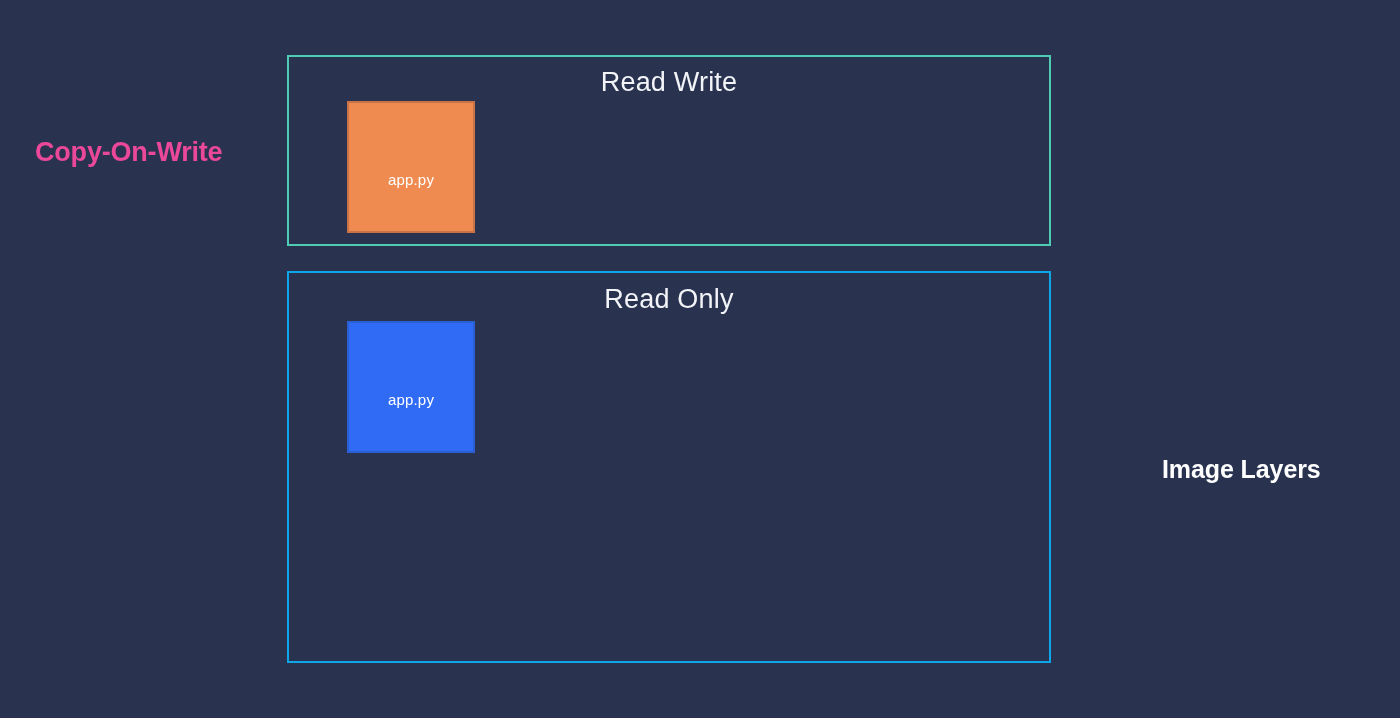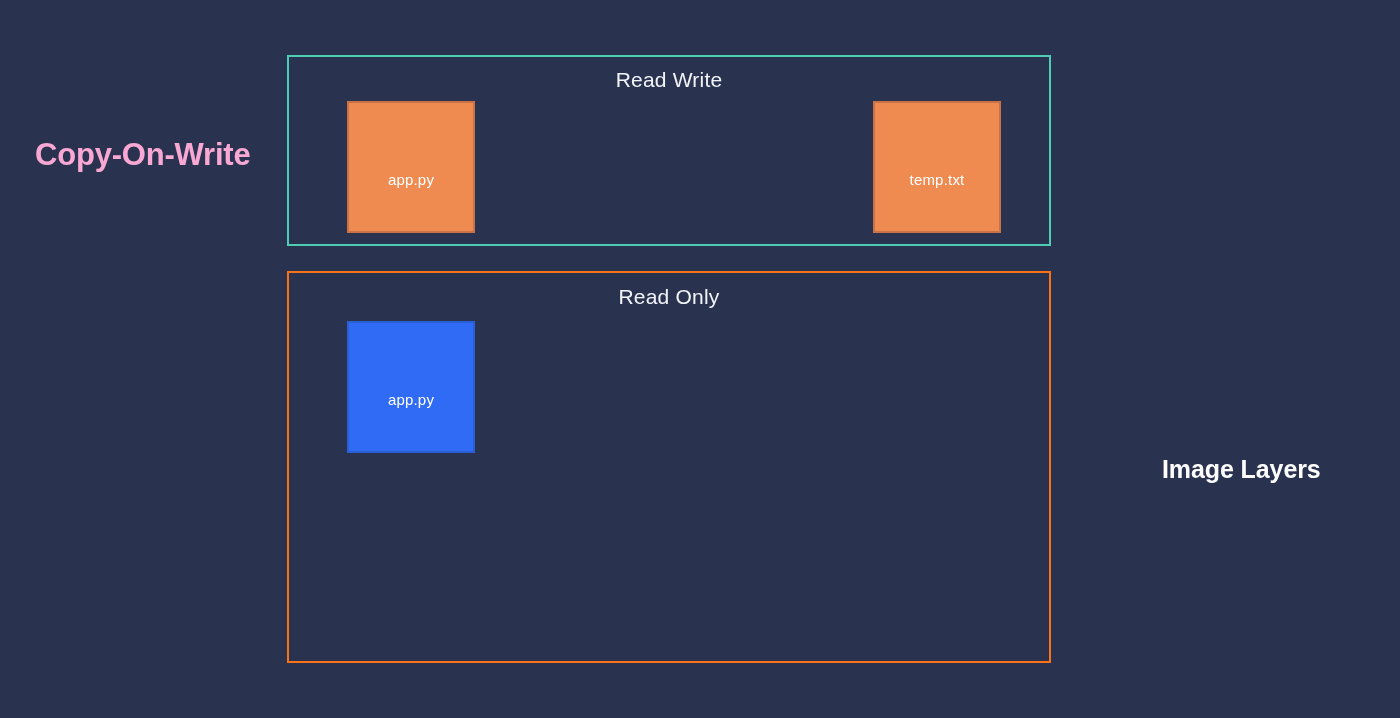--- a/index.html
+++ b/index.html
@@ -16,23 +16,23 @@
     position: relative;
     width: 1400px;
     height: 718px;
     background: #293350;
     overflow: hidden;
   }
 
   
   .side-heading {
     position: absolute;
-    color: #f9a8d4;
+    color: #ec4899;
     font-weight: 700;
-    font-size: 31px;
+    font-size: 27px;
     letter-spacing: -0.2px;
     white-space: nowrap;
     line-height: 1;
   }
   #cow-heading {
     left: 35px;
     top: 139px;
   }
 
   
@@ -67,31 +67,31 @@
     top: 55px;
     width: 764px;
     height: 191px;
     border: 2px solid #4ecdb4;
   }
   #ro-frame {
     left: 287px;
     top: 271px;
     width: 764px;
     height: 392px;
-    border: 2px solid #f97316;
+    border: 2px solid #0ea5e9;
   }
 
   
   .frame-caption {
     position: absolute;
     left: 0;
     right: 0;
     text-align: center;
     color: #f2f4f8;
-    font-size: 21px;
+    font-size: 27px;
     font-weight: 400;
     letter-spacing: 0.2px;
     line-height: 1;
   }
   #rw-caption { top: 12px; }
   #ro-caption { top: 13px; }
 
   
   .file-block {
     position: absolute;
@@ -145,23 +145,20 @@
   <div id="cow-heading" class="side-heading">Copy-On-Write</div>
 
   <div id="rw-frame" class="layer-frame">
     <div id="rw-caption" class="frame-caption">Read Write</div>
   </div>
 
   <div id="file-app-py-rw" class="file-block file-orange">
     <span class="file-label">app.py</span>
   </div>
 
-  <div id="file-temp-txt-rw" class="file-block file-orange">
-    <span class="file-label">temp.txt</span>
-  </div>
 
   <div id="ro-frame" class="layer-frame">
     <div id="ro-caption" class="frame-caption">Read Only</div>
   </div>
 
   <div id="file-app-py-ro" class="file-block file-blue">
     <span class="file-label">app.py</span>
   </div>
 
 

